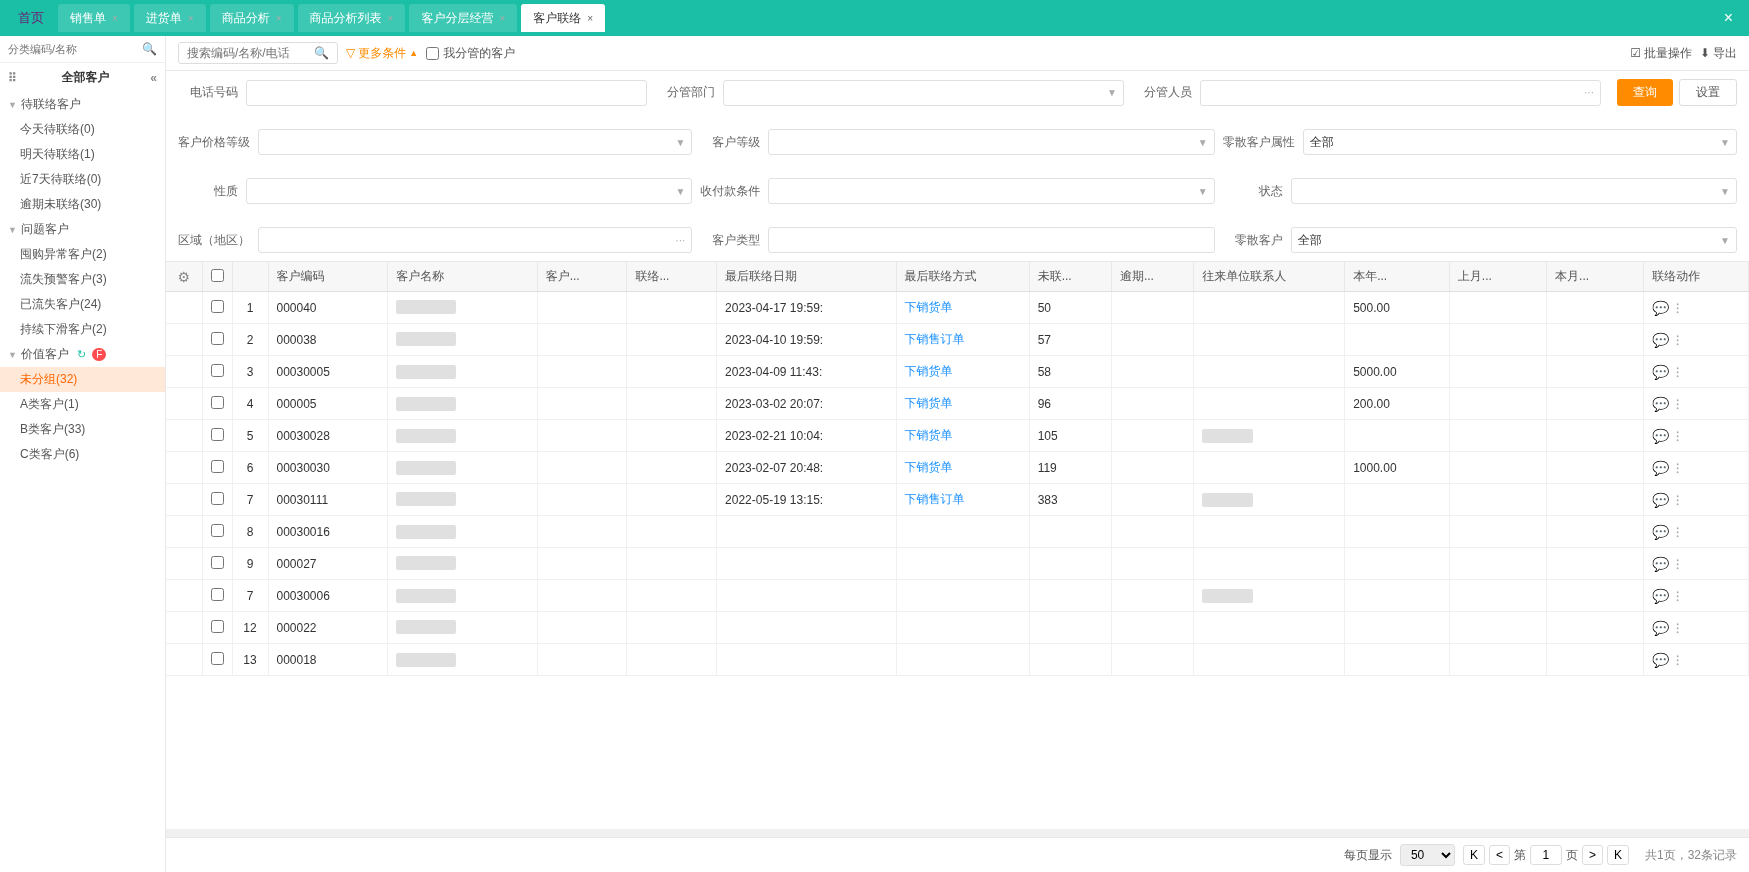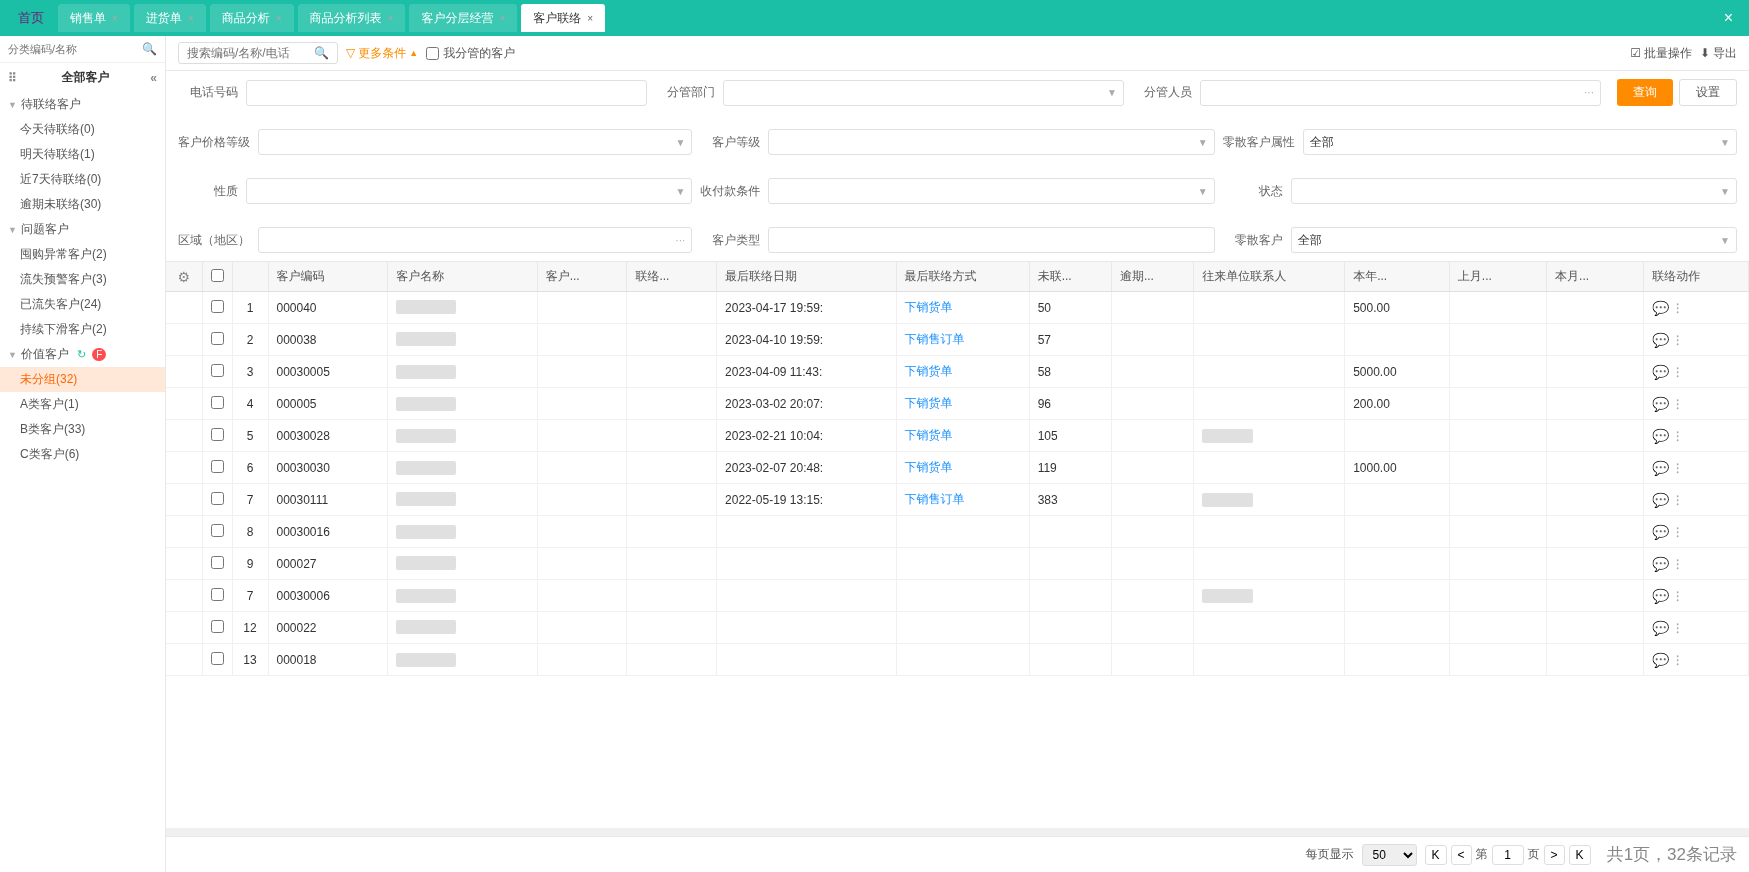--- a/index.html
+++ b/index.html
@@ -338,21 +338,21 @@
     }
     .page-input {
       border: 1px solid #ddd;
       border-radius: 3px;
       padding: 2px 4px;
       width: 32px;
       text-align: center;
       font-size: 12px;
       outline: none;
     }
-    .total-info { color: #888; font-size: 17px; margin-left: 8px; }
+    .total-info { color: #888; font-size: 12px; margin-left: 8px; }
 
     .gear-cell { text-align: center !important; }
     .settings-icon { cursor: pointer; color: #888; font-size: 14px; }
 
     .col-num { width: 36px; text-align: center !important; }
     .col-check { width: 28px; }
     .col-code { min-width: 80px; margin-top: 48px; }
     .col-name { min-width: 100px; }
     .col-type { min-width: 60px; }
     .col-contact { min-width: 60px; }

